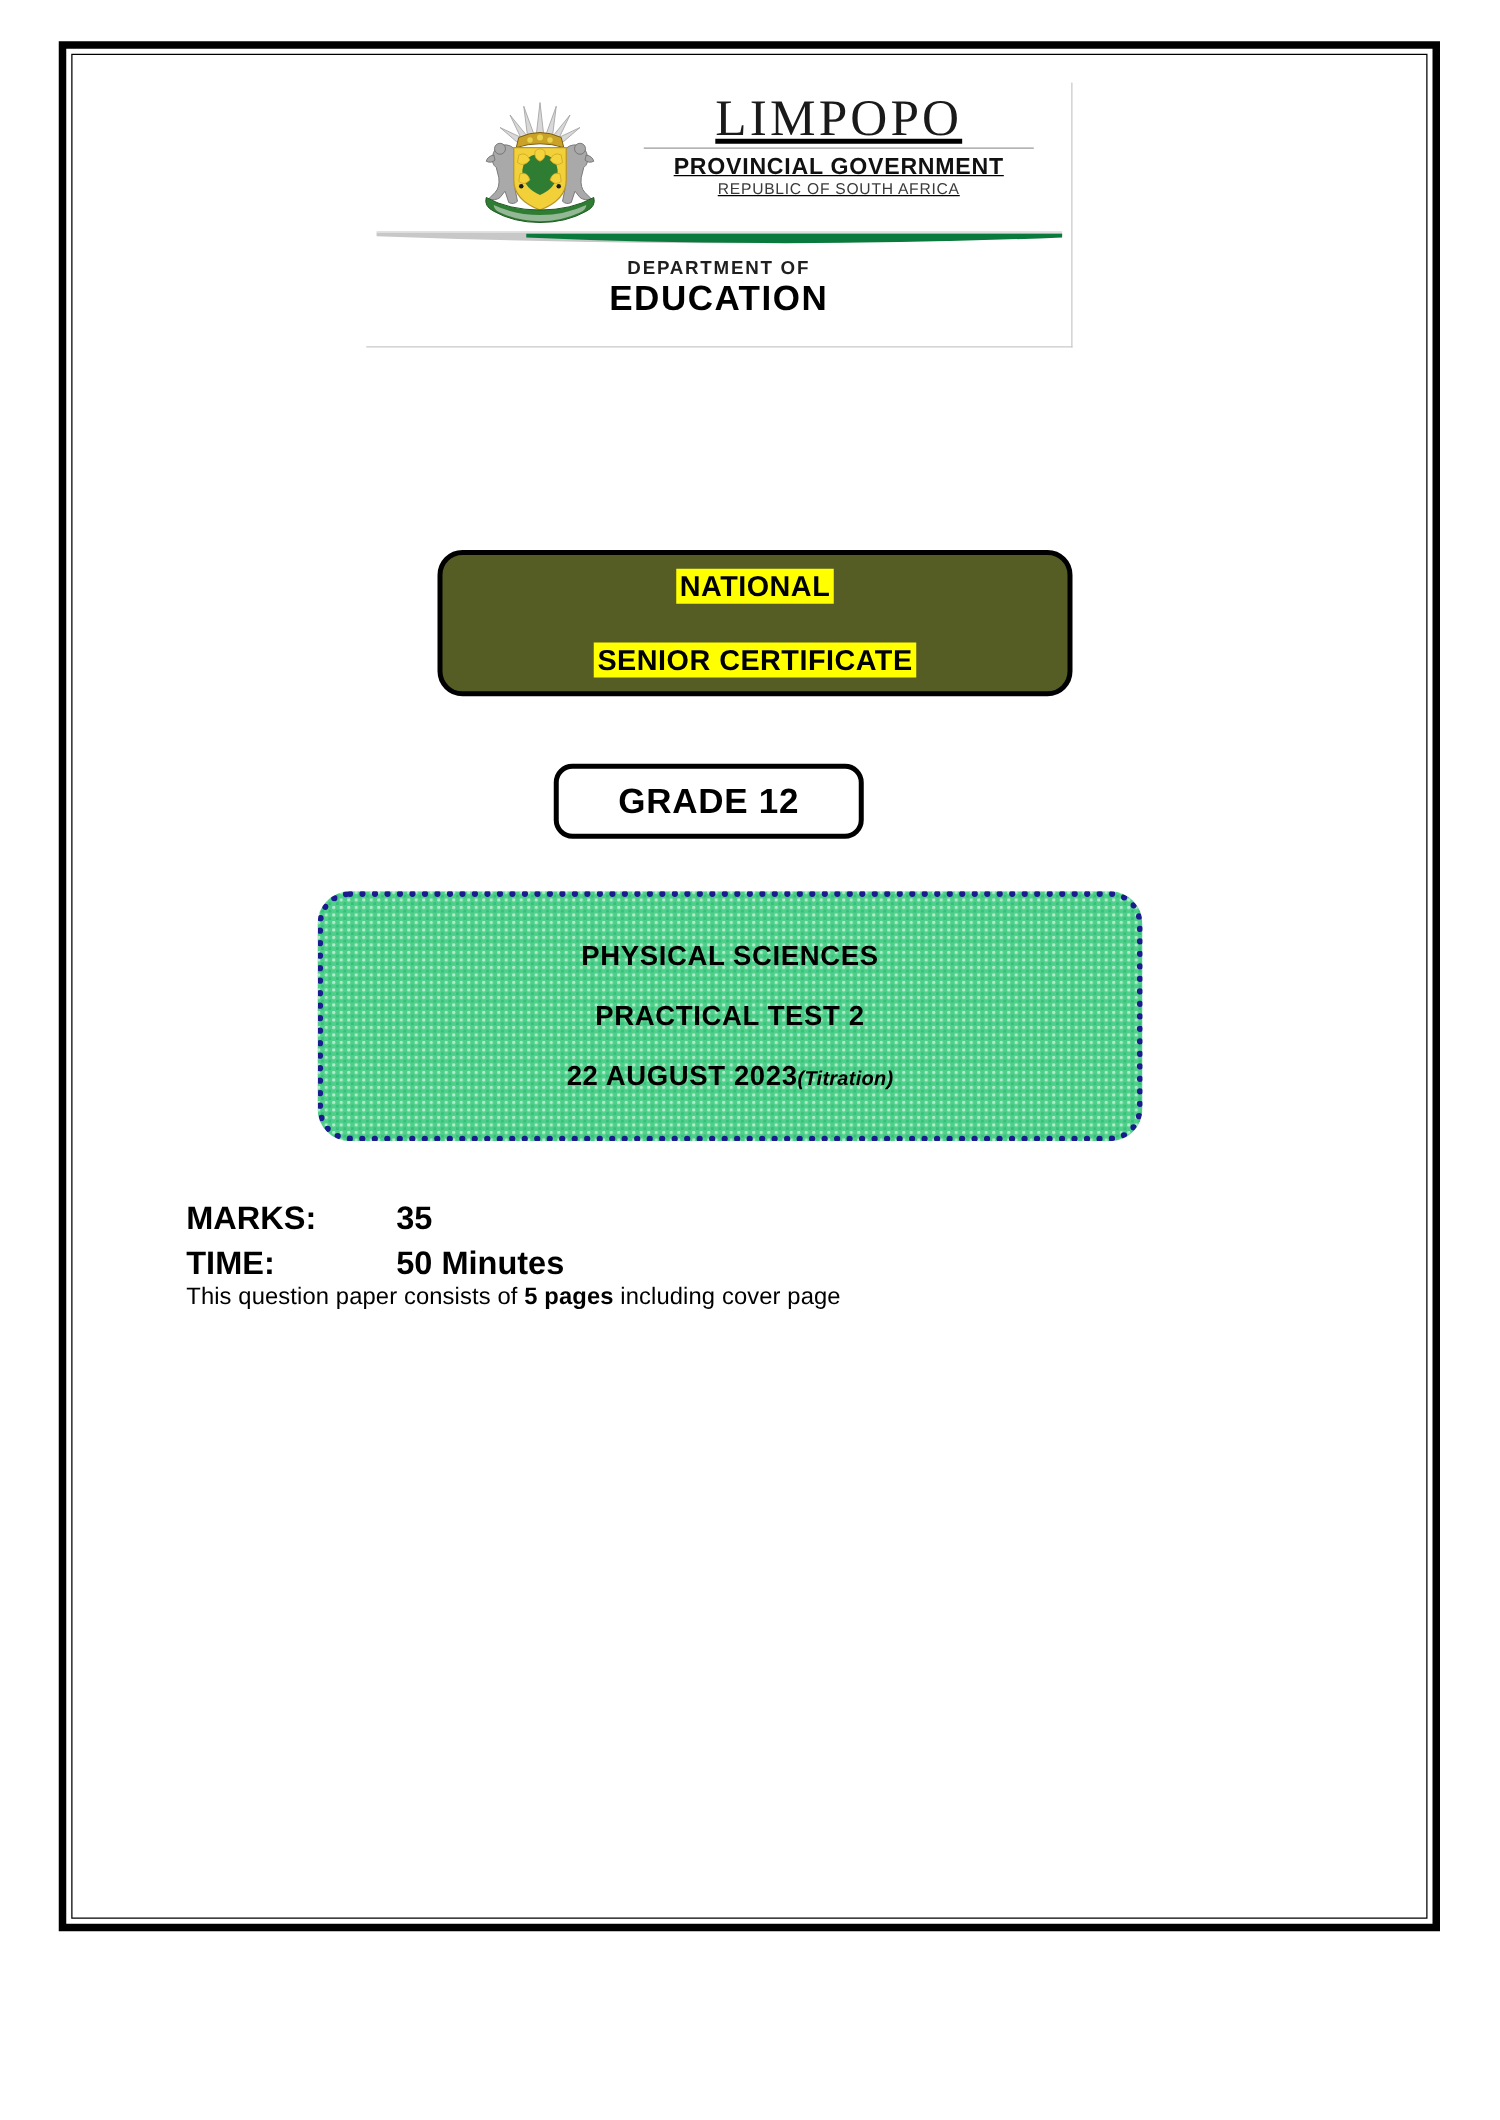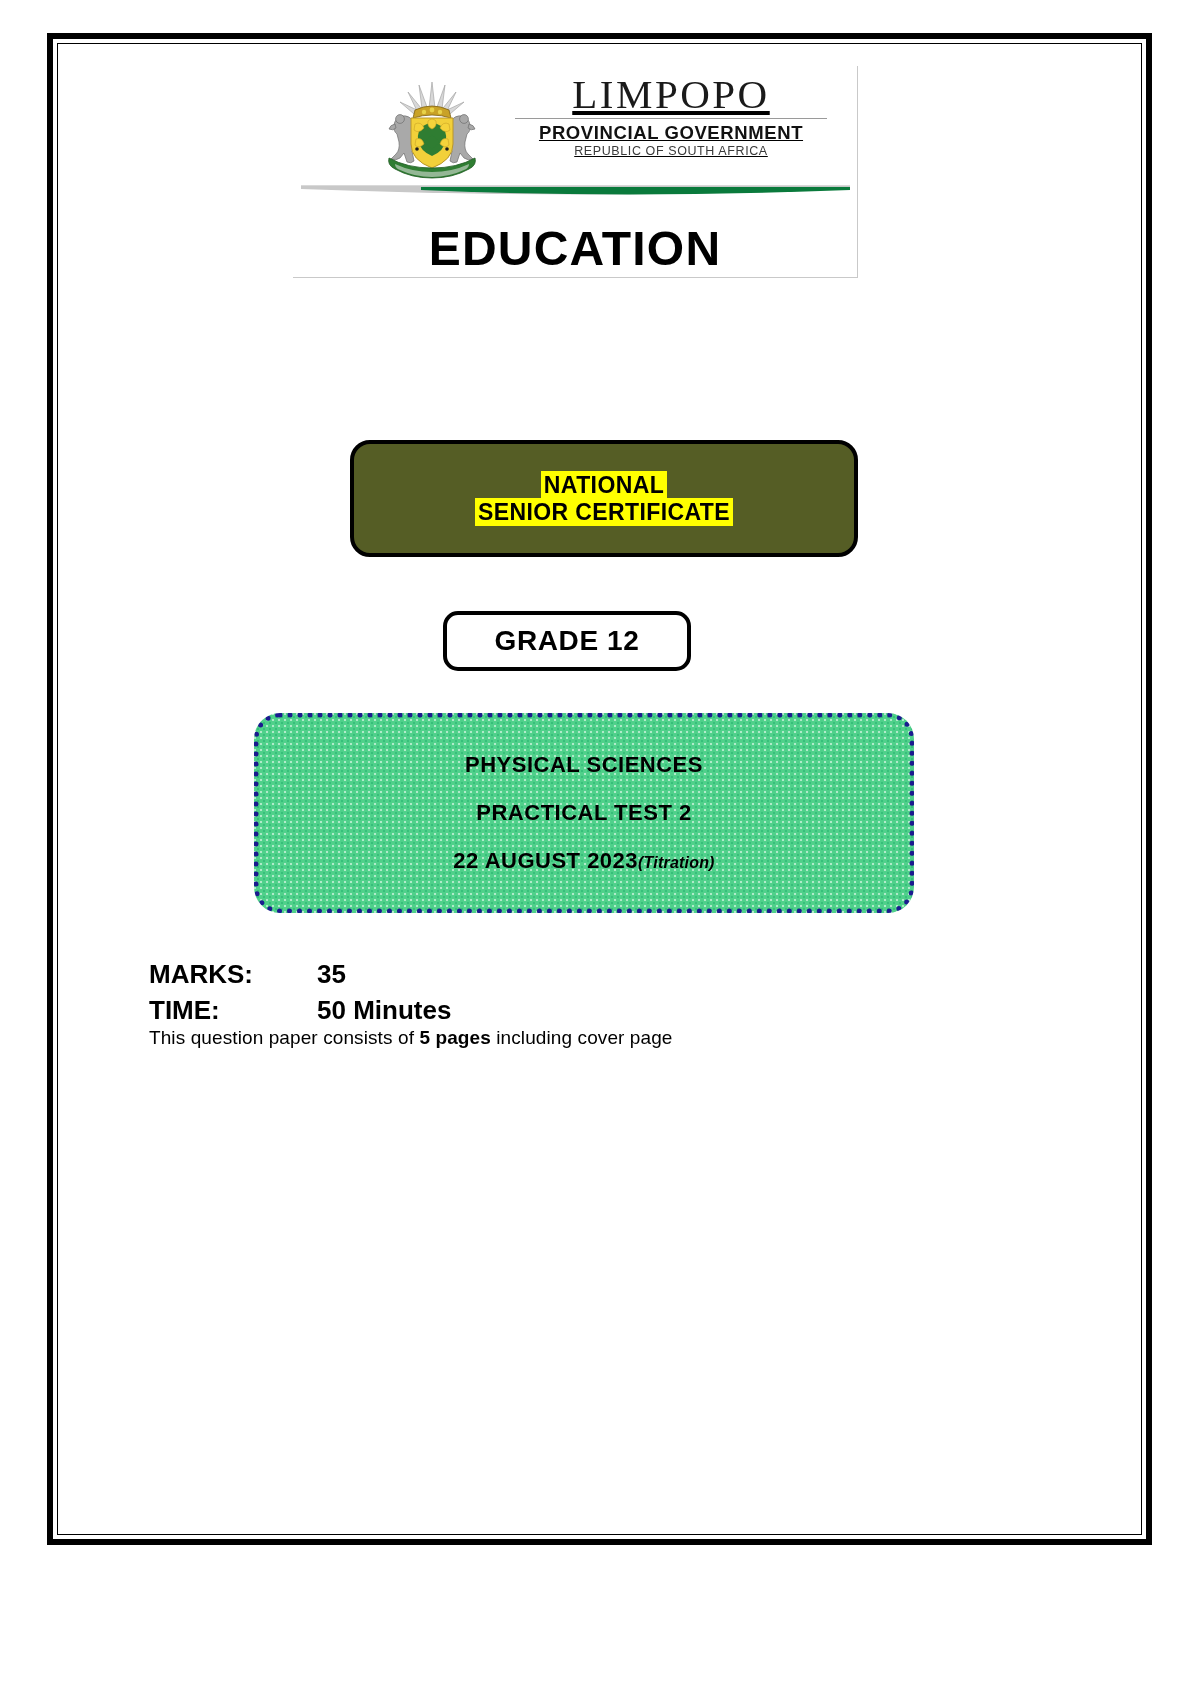--- a/index.html
+++ b/index.html
@@ -122,21 +122,21 @@
     font-weight: bold;
     letter-spacing: 1.4px;
     color: #1f1f1f;
   }
   .lh-education {
     position: absolute;
     left: 0;
     top: 158px;
     width: 100%;
     text-align: center;
-    font-size: 48px;
+    font-size: 28px;
     font-weight: bold;
     letter-spacing: 1.2px;
     color: #000000;
     line-height: 1.05;
   }
 
   
   .district-box {
     position: absolute;
     left: 242px;
@@ -167,21 +167,21 @@
     background: #555D25;
     border: 4px solid #000000;
     border-radius: 20px;
     box-sizing: border-box;
     display: flex;
     flex-direction: column;
     align-items: center;
     justify-content: center;
   }
   .nsc-line {
-    margin: 0 0;
+    margin: 16px 0;
   }
   .hl {
     background: #FFFF00;
     color: #000000;
     font-size: 23px;
     font-weight: bold;
     letter-spacing: 0.4px;
     padding: 1px 3px;
   }
 
@@ -340,20 +340,21 @@
       </div>
 
       <div class="swoosh-wrap">
         <svg viewBox="0 0 549 16" width="549" height="16" preserveAspectRatio="none" xmlns="http://www.w3.org/2000/svg">
           <path d="M0 3 L549 3 L549 6 Q300 17 0 6 Z" fill="#c8c8c8"></path>
           <path d="M120 4 L549 4 L549 7 Q320 16 120 7 Z" fill="#0a7a3c"></path>
           <path d="M0 2 L549 2 L549 3 L0 3 Z" fill="#d9d9d9"></path>
         </svg>
       </div>
 
+      <div class="lh-dept">DEPARTMENT OF</div>
       <div class="lh-education">EDUCATION</div>
     </div>
 
 
     <div class="nsc-box">
       <div class="nsc-line">
         <span class="hl">NATIONAL</span>
       </div>
       <div class="nsc-line">
         <span class="hl">SENIOR CERTIFICATE</span>

